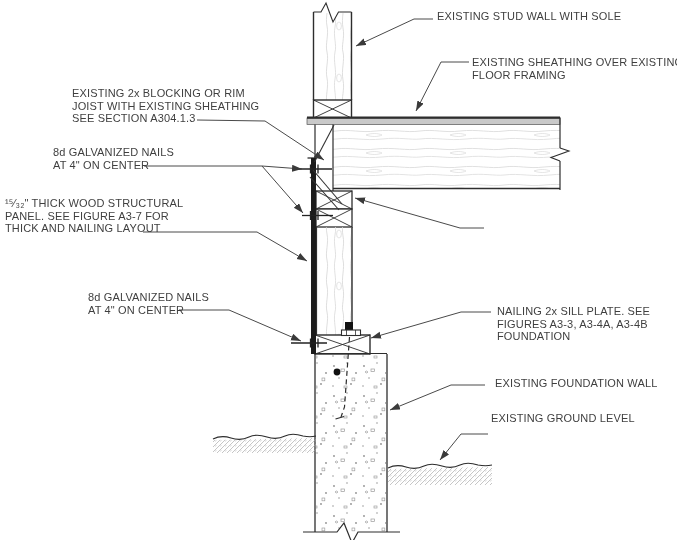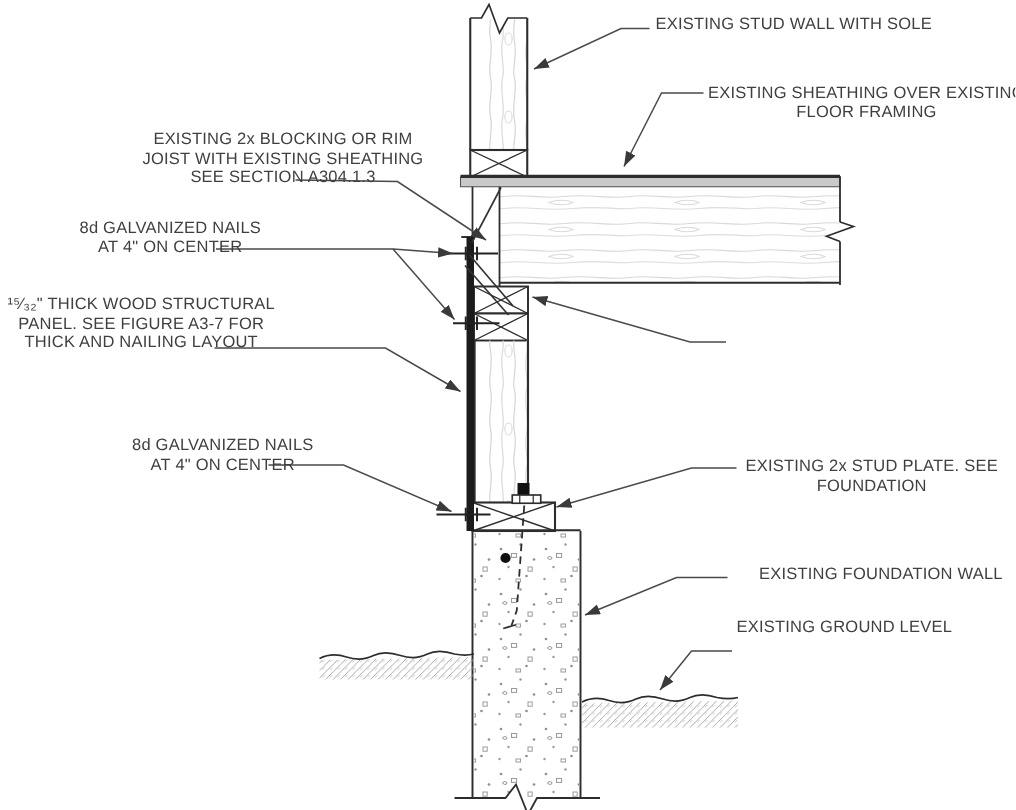--- a/index.html
+++ b/index.html
@@ -1,21 +1,21 @@
 <!DOCTYPE html>
 <html><head>
 <meta charset="utf-8">
 <style>
   html,body{margin:0;padding:0;background:#ffffff;}
   .canvas{position:relative;width:677px;height:540px;background:#ffffff;overflow:hidden;
           font-family:"Liberation Sans",sans-serif;}
   .canvas svg{position:absolute;left:0;top:0;}
   .lbl{position:absolute;font-size:11px;line-height:12.5px;letter-spacing:0.15px;
        color:#3f3f3f;white-space:nowrap;}
-  .lbl span{display:block;text-align:center;}
+  .lbl span{display:block;}
 </style>
 </head>
 <body>
 
 <div class="canvas">
 
 <svg width="677" height="540" viewBox="0 0 677 540">
   <defs>
     <marker id="arw" markerWidth="11" markerHeight="8" refX="10" refY="3.5" orient="auto" markerUnits="userSpaceOnUse">
       <path d="M0,0 L10,3.5 L0,7 Z" fill="#3a3a3a"></path>
@@ -173,42 +173,43 @@
   </g>
 </svg>
 
 <div class="lbl" style="left:437px;top:10px">
   <span>EXISTING STUD WALL WITH SOLE</span>
 </div>
 <div class="lbl" style="left:472px;top:56px">
   <span>EXISTING SHEATHING OVER EXISTING</span>
   <span>FLOOR FRAMING</span>
 </div>
-<div class="lbl" style="left:95px;top:87px">
+<div class="lbl" style="left:72px;top:87px">
   <span>EXISTING 2x BLOCKING OR RIM</span>
   <span>JOIST WITH EXISTING SHEATHING</span>
   <span>SEE SECTION A304.1.3</span>
 </div>
 <div class="lbl" style="left:53px;top:146px">
   <span>8d GALVANIZED NAILS</span>
   <span>AT 4" ON CENTER</span>
 </div>
 <div class="lbl" style="left:5px;top:197px">
   <span>¹⁵⁄₃₂" THICK WOOD STRUCTURAL</span>
   <span>PANEL. SEE FIGURE A3-7 FOR</span>
   <span>THICK AND NAILING LAYOUT</span>
 </div>
 <div class="lbl" style="left:88px;top:291px">
   <span>8d GALVANIZED NAILS</span>
   <span>AT 4" ON CENTER</span>
 </div>
 <div class="lbl" style="left:497px;top:305px">
-  <span>EXISTING 2x STUD PLATE. SEE</span>
+  <span>NAILING 2x SILL PLATE. SEE</span>
+  <span>FIGURES A3-3, A3-4A, A3-4B</span>
   <span>FOUNDATION</span>
 </div>
-<div class="lbl" style="left:506px;top:377px">
+<div class="lbl" style="left:495px;top:377px">
   <span>EXISTING FOUNDATION WALL</span>
 </div>
 <div class="lbl" style="left:491px;top:412px">
   <span>EXISTING GROUND LEVEL</span>
 </div>
 
 </div>
 
 </body></html>

